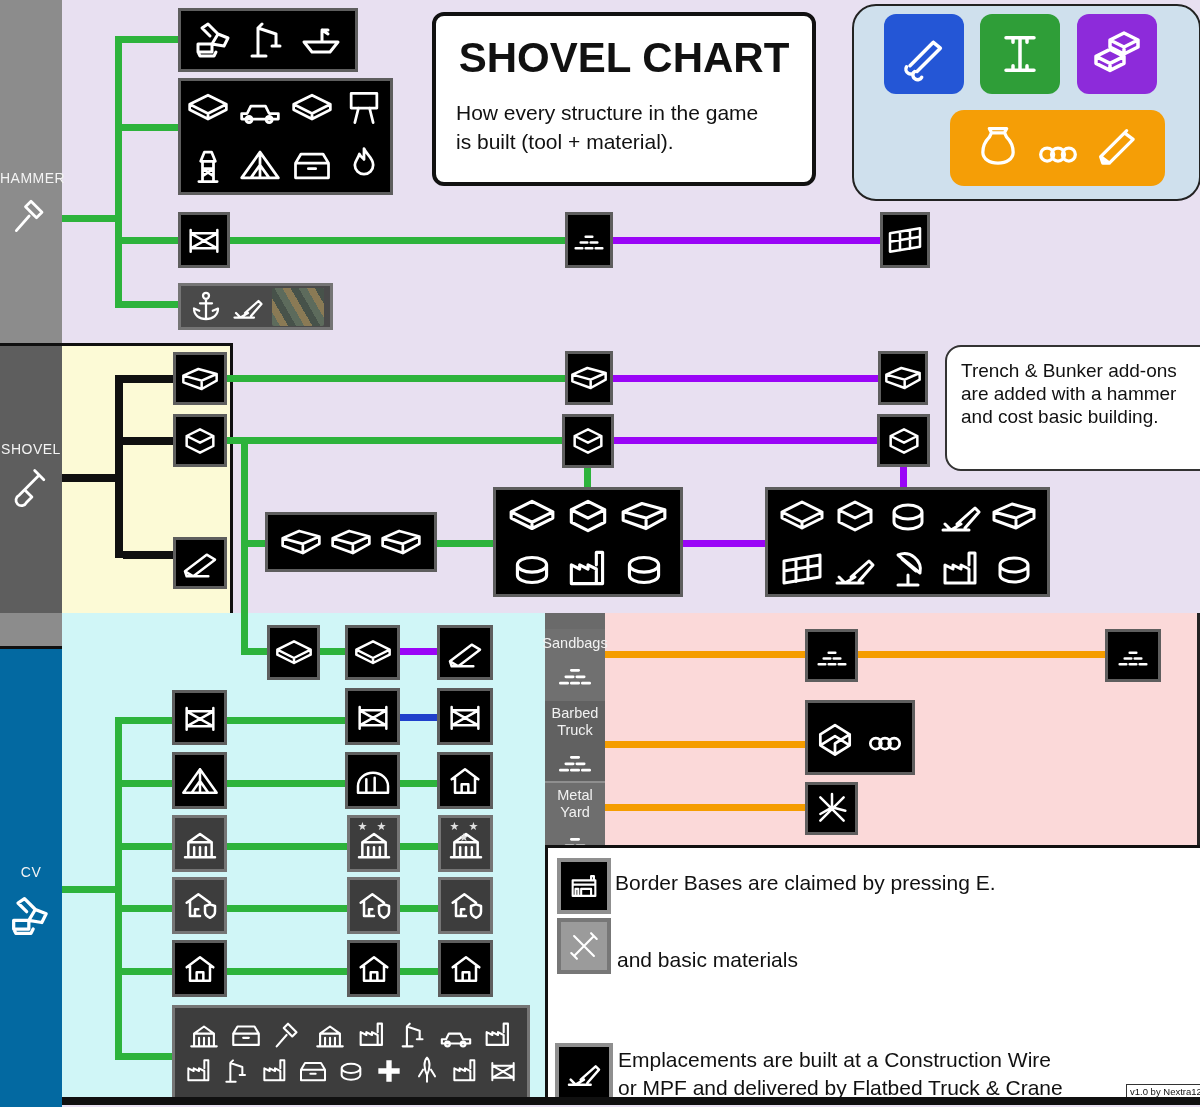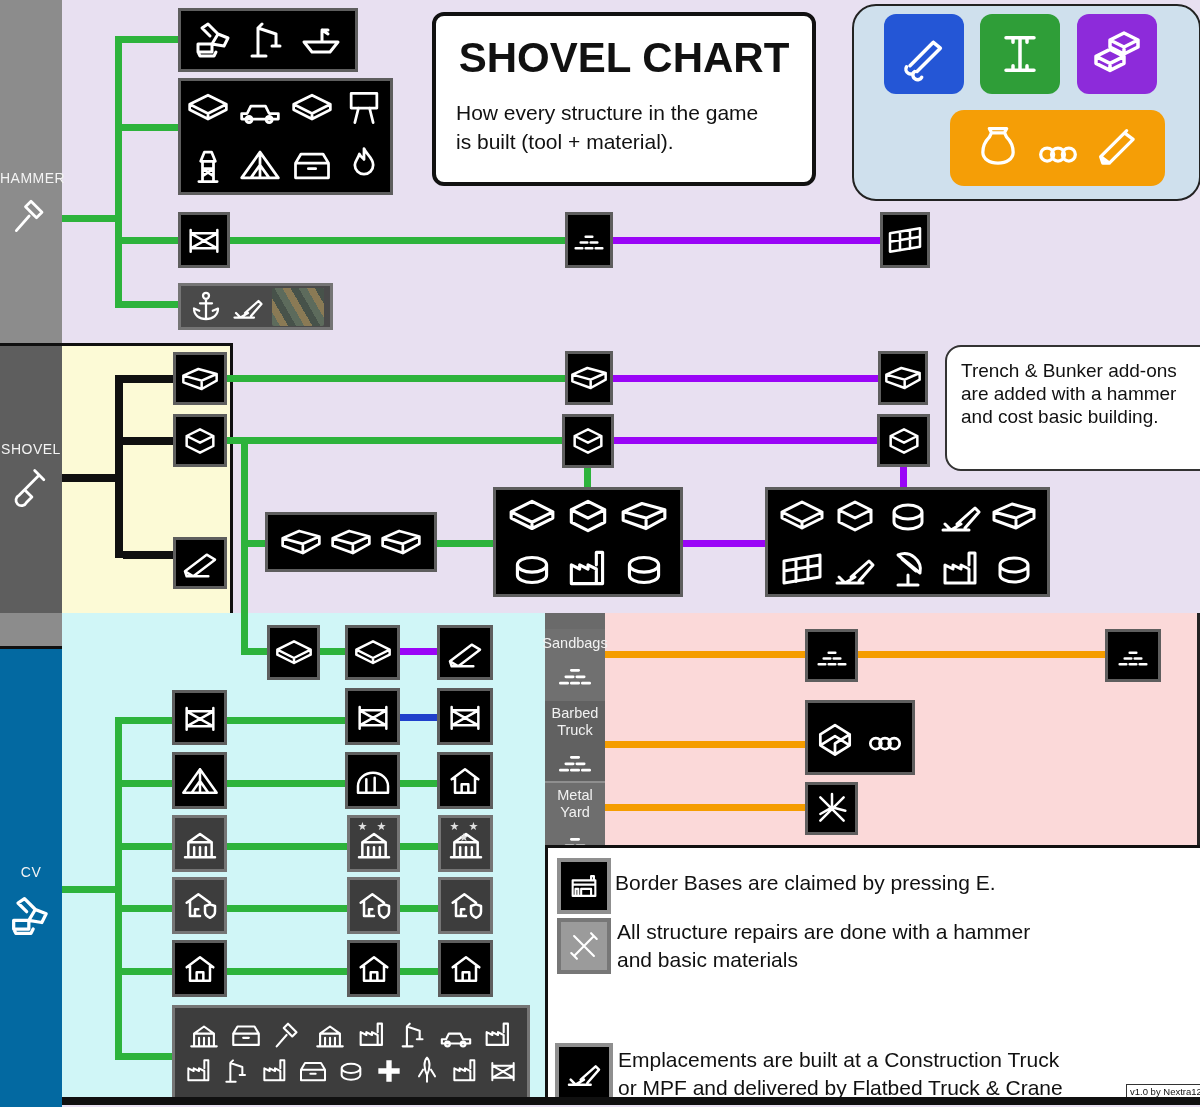--- a/index.html
+++ b/index.html
@@ -746,33 +746,33 @@
   <div class="info-text" style="left:615px;top:869px;">Border Bases are claimed by pressing E.</div>
 
   <div class="info-icon graybg i34" style="left:557px;top:918px;width:46px;height:48px;">
       <span class="icon">
         <svg viewBox="0 0 24 24">
           <path d="M5 19L19 5 M5 5l14 14 M17 3l4 4 M3 17l4 4" fill="none" stroke="#fff" stroke-width="1.5" stroke-linejoin="round" stroke-linecap="round"></path>
         </svg>
       </span>
     </div>
   <div class="info-text" style="left:617px;top:918px;">
-    <span>All structure repairs are done with a hammer</span><br>
+    <br>
     <span>and basic materials</span>
   </div>
 
 
   <div class="info-icon i40" style="left:555px;top:1043px;width:50px;height:52px;">
       <span class="icon">
         <svg viewBox="0 0 24 24">
           <path d="M3 19h13 M7 19l5-3 M10 16l9-8 2 2-7 8 M4 16l3 3" fill="none" stroke="#fff" stroke-width="1.5" stroke-linejoin="round" stroke-linecap="round"></path>
         </svg>
       </span>
     </div>
   <div class="info-text" style="left:618px;top:1046px;">
-    <span>Emplacements are built at a Construction Truck</span><br>
+    <span>Emplacements are built at a Construction Wire</span><br>
     <span>or MPF and delivered by Flatbed Truck &amp; Crane</span>
   </div>
 
   <div class="version" style="left:1126px;top:1084px;">v1.0 by Nextra123</div>
 
   <div class="line lk" style="left:62px;top:1097px;width:1138px;height:8px;"></div>
 </div>
 
 </body></html>

